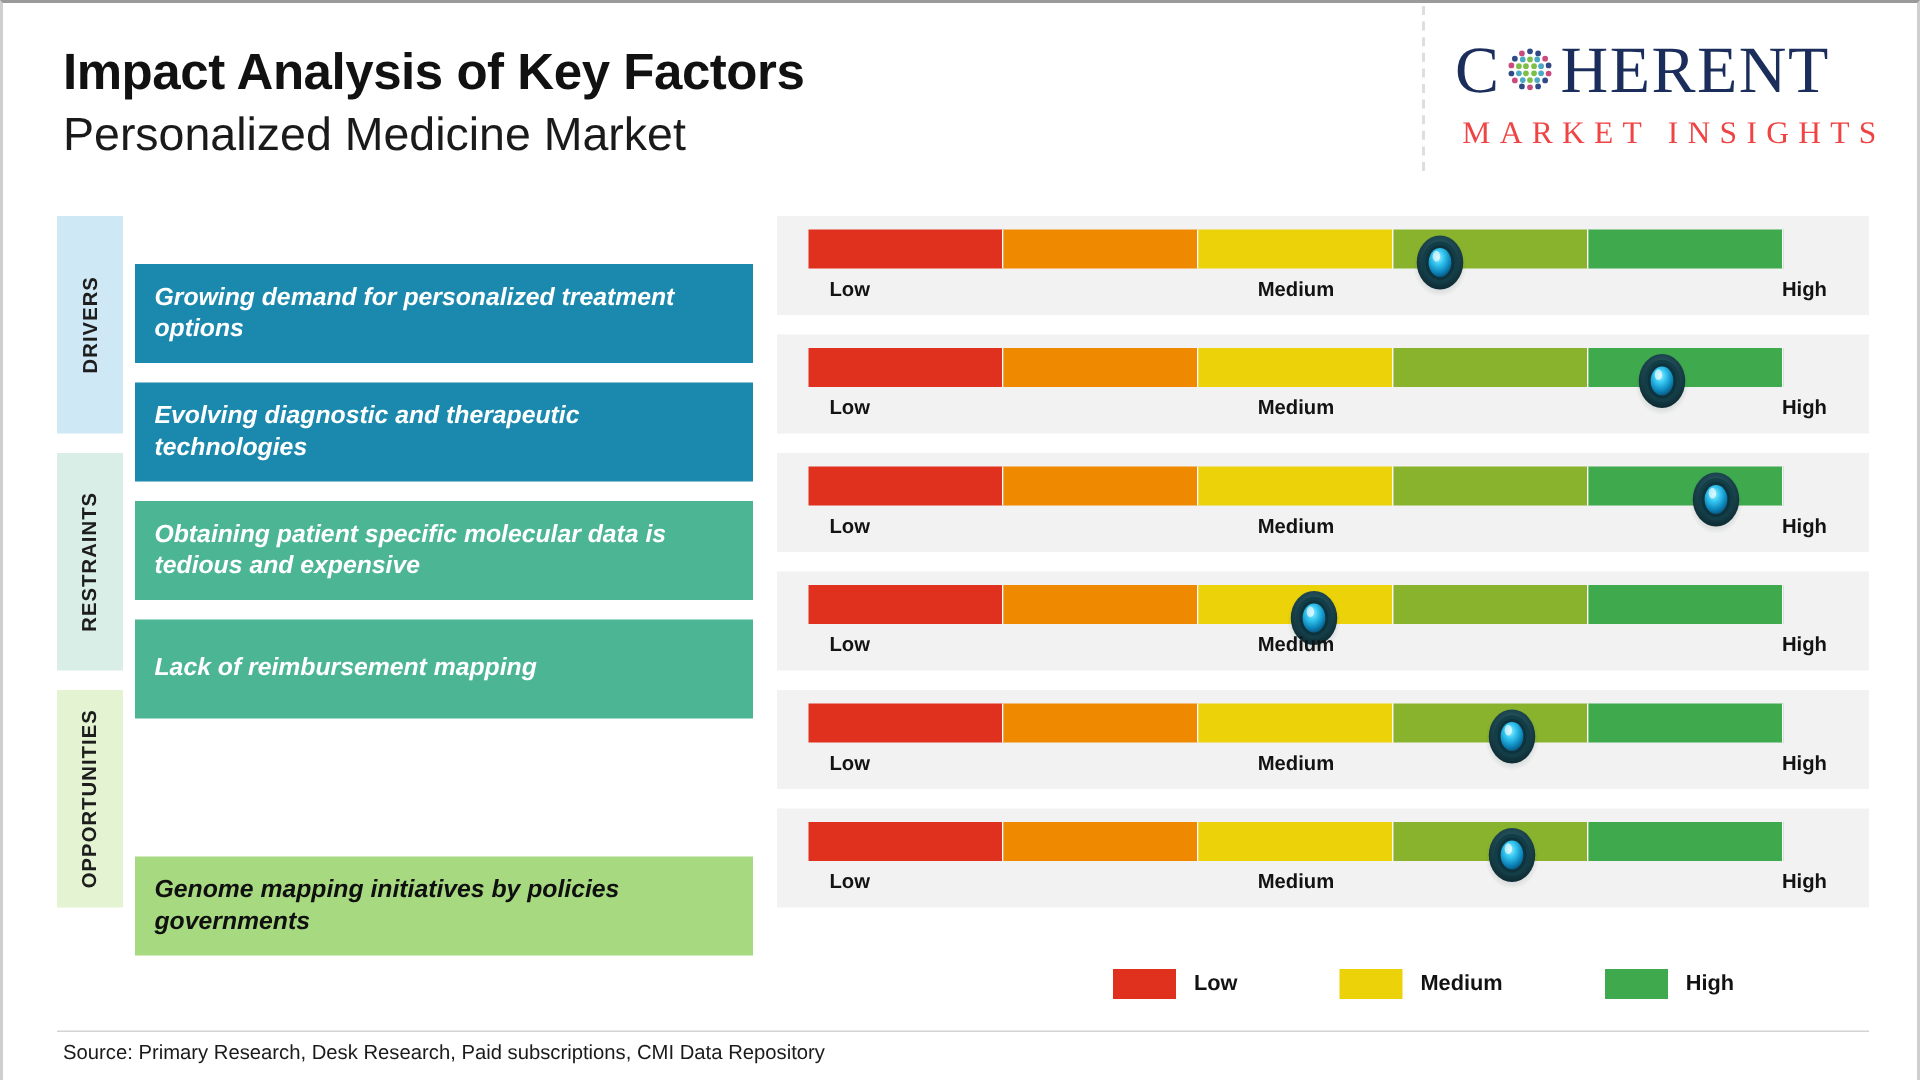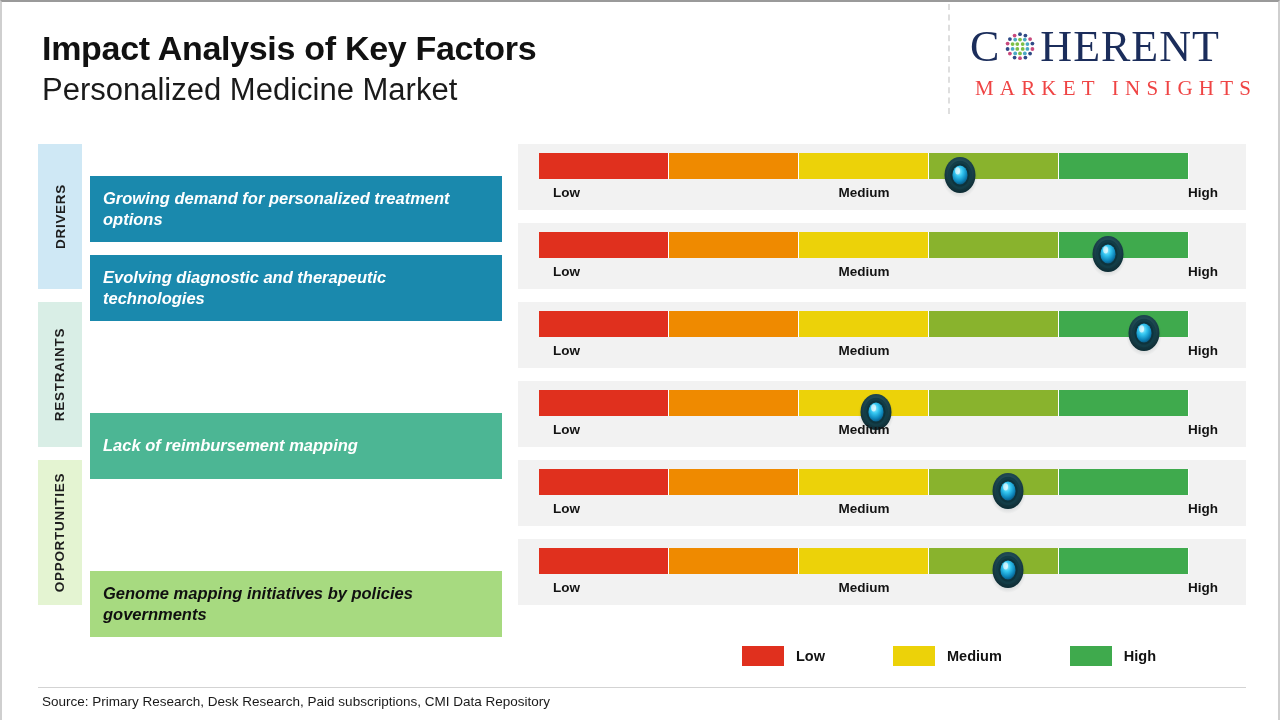--- a/index.html
+++ b/index.html
@@ -412,20 +412,23 @@
         </div>
         <div class="gauge-scale">
           <span class="scale-low">Low</span>
           <span class="scale-med">Medium</span>
           <span class="scale-high">High</span>
         </div>
       </div>
     </div>
 
     <div class="row">
+      <div class="factor-box restraints">
+        <span class="factor-text">Obtaining patient specific molecular data is tedious and expensive</span>
+      </div>
       <div class="gauge-band">
         <div class="gauge-bar">
           <div class="seg" style="background: rgb(224, 48, 30);"></div>
           <div class="seg" style="background: rgb(239, 138, 0);"></div>
           <div class="seg" style="background: rgb(236, 210, 9);"></div>
           <div class="seg" style="background: rgb(137, 179, 45);"></div>
           <div class="seg" style="background: rgb(63, 170, 77);"></div>
           <div class="marker" style="left: 93.1%;">
 <svg width="42" height="48" viewBox="0 0 42 48">
   <defs>

